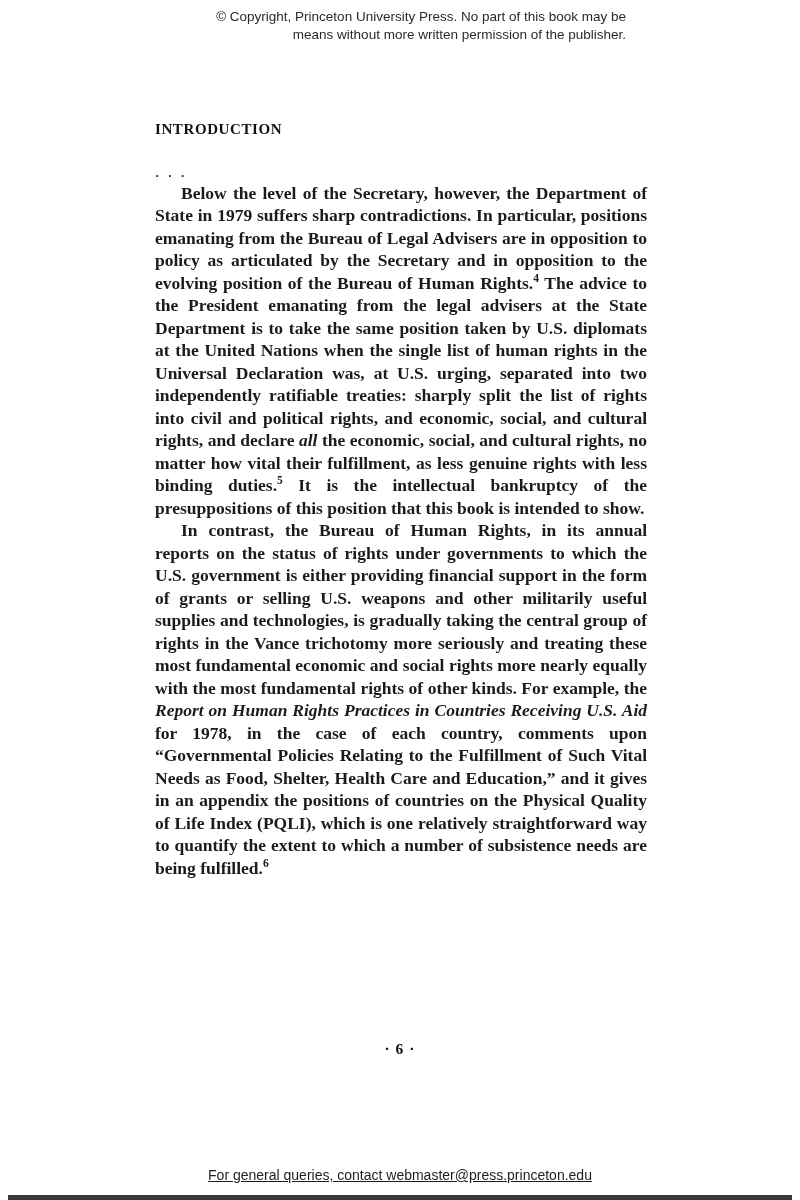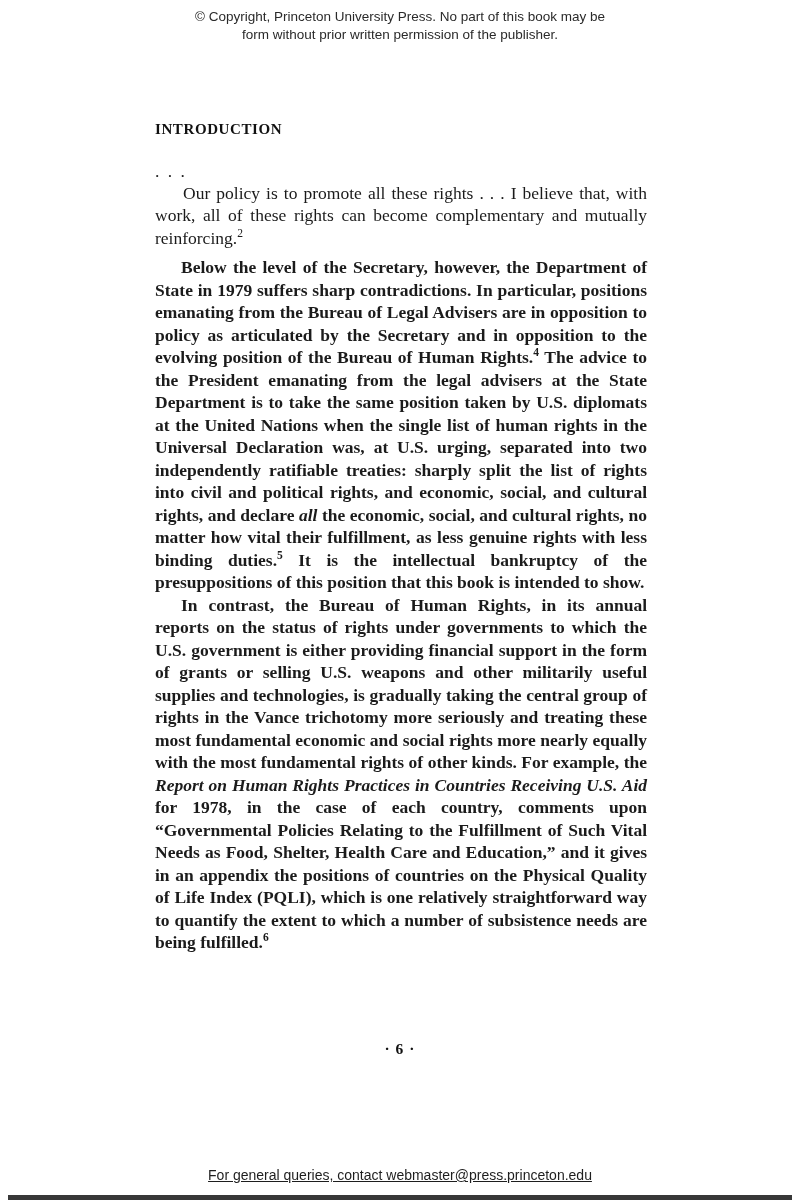--- a/index.html
+++ b/index.html
@@ -19,21 +19,21 @@
   .copyright {
     position: absolute;
     top: 8px;
     left: 50%;
     transform: translateX(-50%);
     width: 452px;
     font-family: "Liberation Sans", sans-serif;
     font-size: 13.5px;
     line-height: 1.33;
     color: #2a2a2a;
-    text-align: center;
+    text-align: right;
   }
   .content {
     position: absolute;
     top: 118px;
     left: 155px;
     width: 492px;
     font-size: 17.5px;
     line-height: 22.5px;
     text-align: justify;
   }
@@ -97,28 +97,27 @@
     background: #383838;
   }
 </style>
 </head>
 <body>
 
 <div class="sheet">
 
   <div class="copyright">
     <div>© Copyright, Princeton University Press. No part of this book may be</div>
-    <div>form without prior written permission of the publisher.</div>
+    <div>means without more written permission of the publisher.</div>
   </div>
 
   <div class="content">
     <div class="heading">INTRODUCTION</div>
 
     <p class="ellipsis-line">. . .</p>
-    <p class="quote"><span>Our policy is to promote all these rights . . . I believe that, with work, all of these rights can become complementary and mutually reinforcing.</span><sup>2</sup></p>
 
     <p class="body-para indent"><span>Below the level of the Secretary, however, the Department of State in 1979 suffers sharp contradictions. In particular, positions emanating from the Bureau of Legal Advisers are in opposition to policy as articulated by the Secretary and in opposition to the evolving position of the Bureau of Human Rights.</span><sup>4</sup><span> The advice to the President emanating from the legal advisers at the State Department is to take the same position taken by U.S. diplomats at the United Nations when the single list of human rights in the Universal Declaration was, at U.S. urging, separated into two independently ratifiable treaties: sharply split the list of rights into civil and political rights, and economic, social, and cultural rights, and declare </span><span class="it">all</span><span> the economic, social, and cultural rights, no matter how vital their fulfillment, as less genuine rights with less binding duties.</span><sup>5</sup><span> It is the intellectual bankruptcy of the presuppositions of this position that this book is intended to show.</span></p>
     <p class="body-para indent"><span>In contrast, the Bureau of Human Rights, in its annual reports on the status of rights under governments to which the U.S. government is either providing financial support in the form of grants or selling U.S. weapons and other militarily useful supplies and technologies, is gradually taking the central group of rights in the Vance trichotomy more seriously and treating these most fundamental economic and social rights more nearly equally with the most fundamental rights of other kinds. For example, the </span><span class="it">Report on Human Rights Practices in Countries Receiving U.S. Aid</span><span> for 1978, in the case of each country, comments upon “Governmental Policies Relating to the Fulfillment of Such Vital Needs as Food, Shelter, Health Care and Education,” and it gives in an appendix the positions of countries on the Physical Quality of Life Index (PQLI), which is one relatively straightforward way to quantify the extent to which a number of subsistence needs are being fulfilled.</span><sup>6</sup></p>
   </div>
 
   <div class="pagenum">· 6 ·</div>
 
   <div class="footer">For general queries, contact webmaster@press.princeton.edu</div>
 
   <div class="scan-edge"></div>

